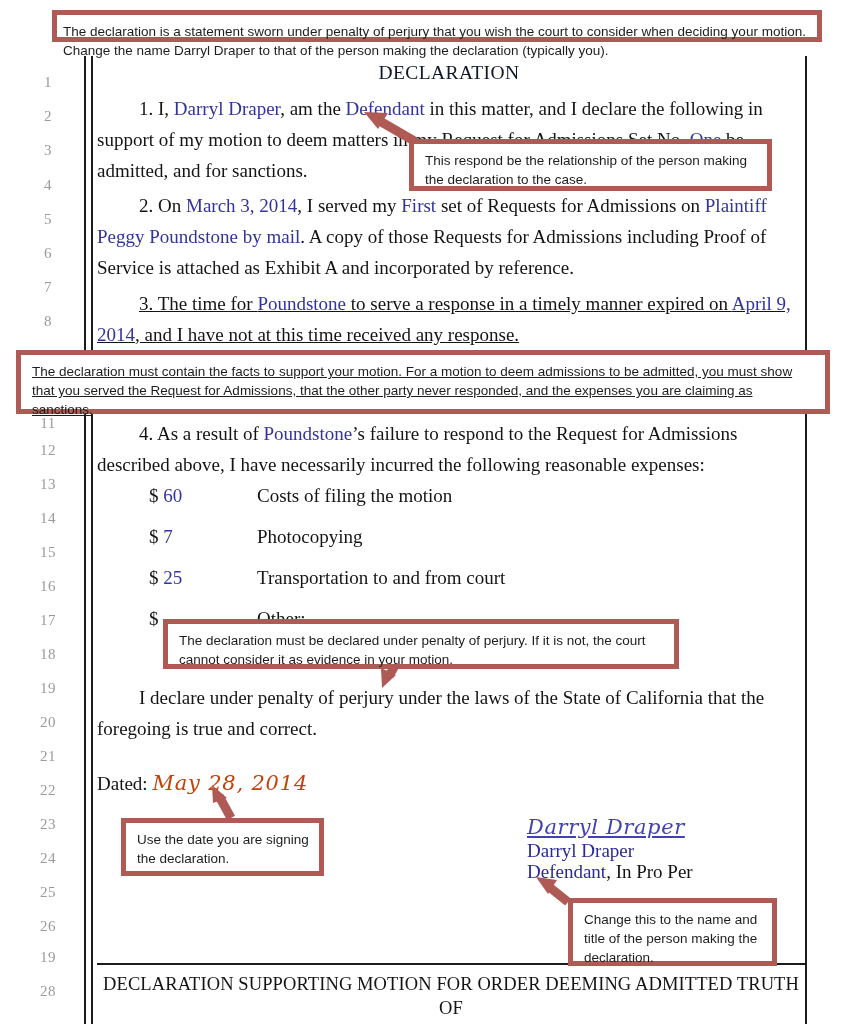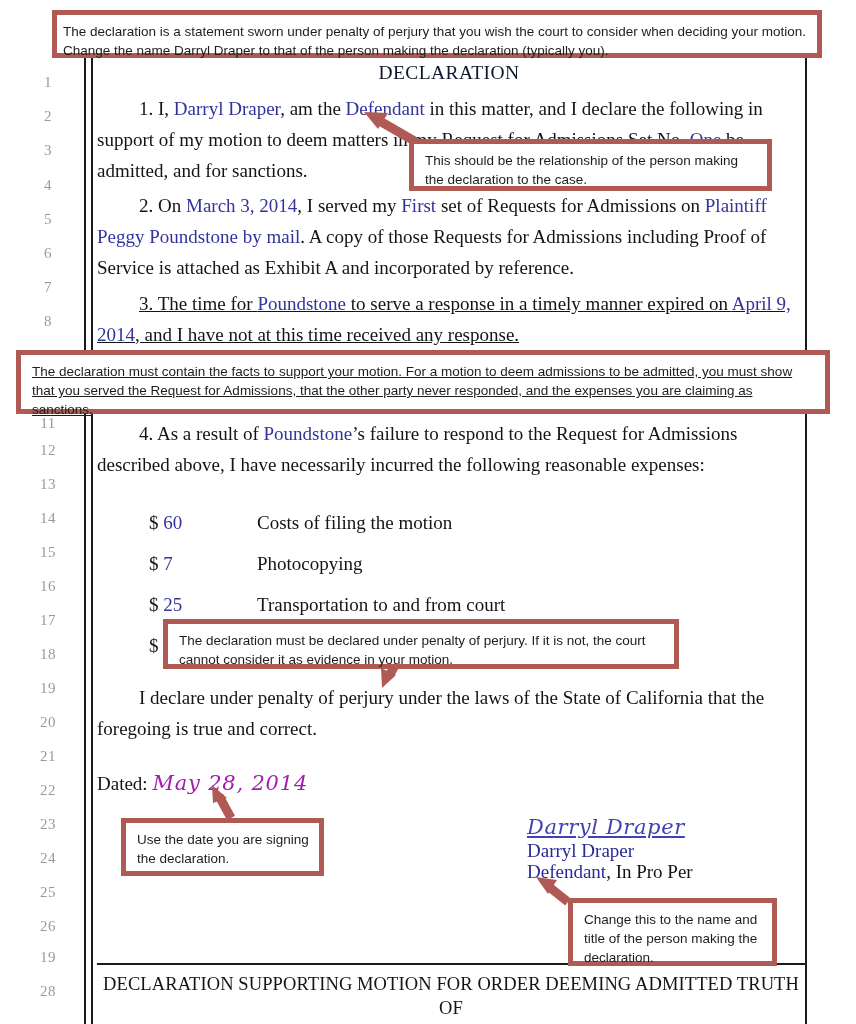--- a/index.html
+++ b/index.html
@@ -90,21 +90,20 @@
   .expense {
     position: absolute;
     left: 52px;
     font-size: 19px;
     color: #141414;
     white-space: nowrap;
   }
   .expense .amt {
     display: inline-block;
     width: 108px;
-    margin-top: 27px;
   }
   .expense .blank {
     display: inline-block;
     width: 88px;
     border-bottom: 1.6px solid #555;
     height: 14px;
     vertical-align: bottom;
   }
 
   
@@ -112,21 +111,21 @@
     position: absolute;
     left: 0;
     font-size: 19px;
     color: #141414;
     white-space: nowrap;
   }
   .script {
     font-family: "DejaVu Serif", serif;
     font-style: italic;
     font-size: 21px;
-    color: #a21caf;
+    color: #c2410c;
     letter-spacing: 0.8px;
   }
 
   
   .sig-block {
     position: absolute;
     left: 430px;
     width: 300px;
     font-size: 18.5px;
     line-height: 21px;
@@ -295,26 +294,26 @@
       <path d="M 231,818 L 219,796" stroke="#b05a55" stroke-width="9" fill="none"></path>
       <path d="M 212,785 L 227,798 L 213,803 Z" fill="#b05a55"></path>
     </g>
 
     <g>
       <path d="M 568,902 L 548,886" stroke="#b05a55" stroke-width="9" fill="none"></path>
       <path d="M 536,877 L 557,880 L 548,894 Z" fill="#b05a55"></path>
     </g>
   </svg>
 
-  <div class="callout" style="left:52px; top:10px; width:770px; height:48px;padding-left:6px;">
+  <div class="callout" style="left:52px; top:10px; width:770px; height:32px;padding-left:6px;">
     <span>The declaration is a statement sworn under penalty of perjury that you wish the court to consider when deciding your motion. Change the name Darryl Draper to that of the person making the declaration (typically you).</span>
   </div>
 
   <div class="callout" style="left:409px; top:139px; width:363px; height:52px;">
-    <span>This should be the relationship of the person making the declaration to the case.</span>
+    <span>This respond be the relationship of the person making the declaration to the case.</span>
   </div>
 
   <div class="callout" style="left:16px; top:350px; width:814px; height:64px;text-decoration:underline;">
     <span>The declaration must contain the facts to support your motion. For a motion to deem admissions to be admitted, you must show that you served the Request for Admissions, that the other party never responded, and the expenses you are claiming as sanctions.</span>
   </div>
 
   <div class="callout" style="left:163px; top:619px; width:516px; height:50px;">
     <span>The declaration must be declared under penalty of perjury. If it is not, the court cannot consider it as evidence in your motion.</span>
   </div>
 

